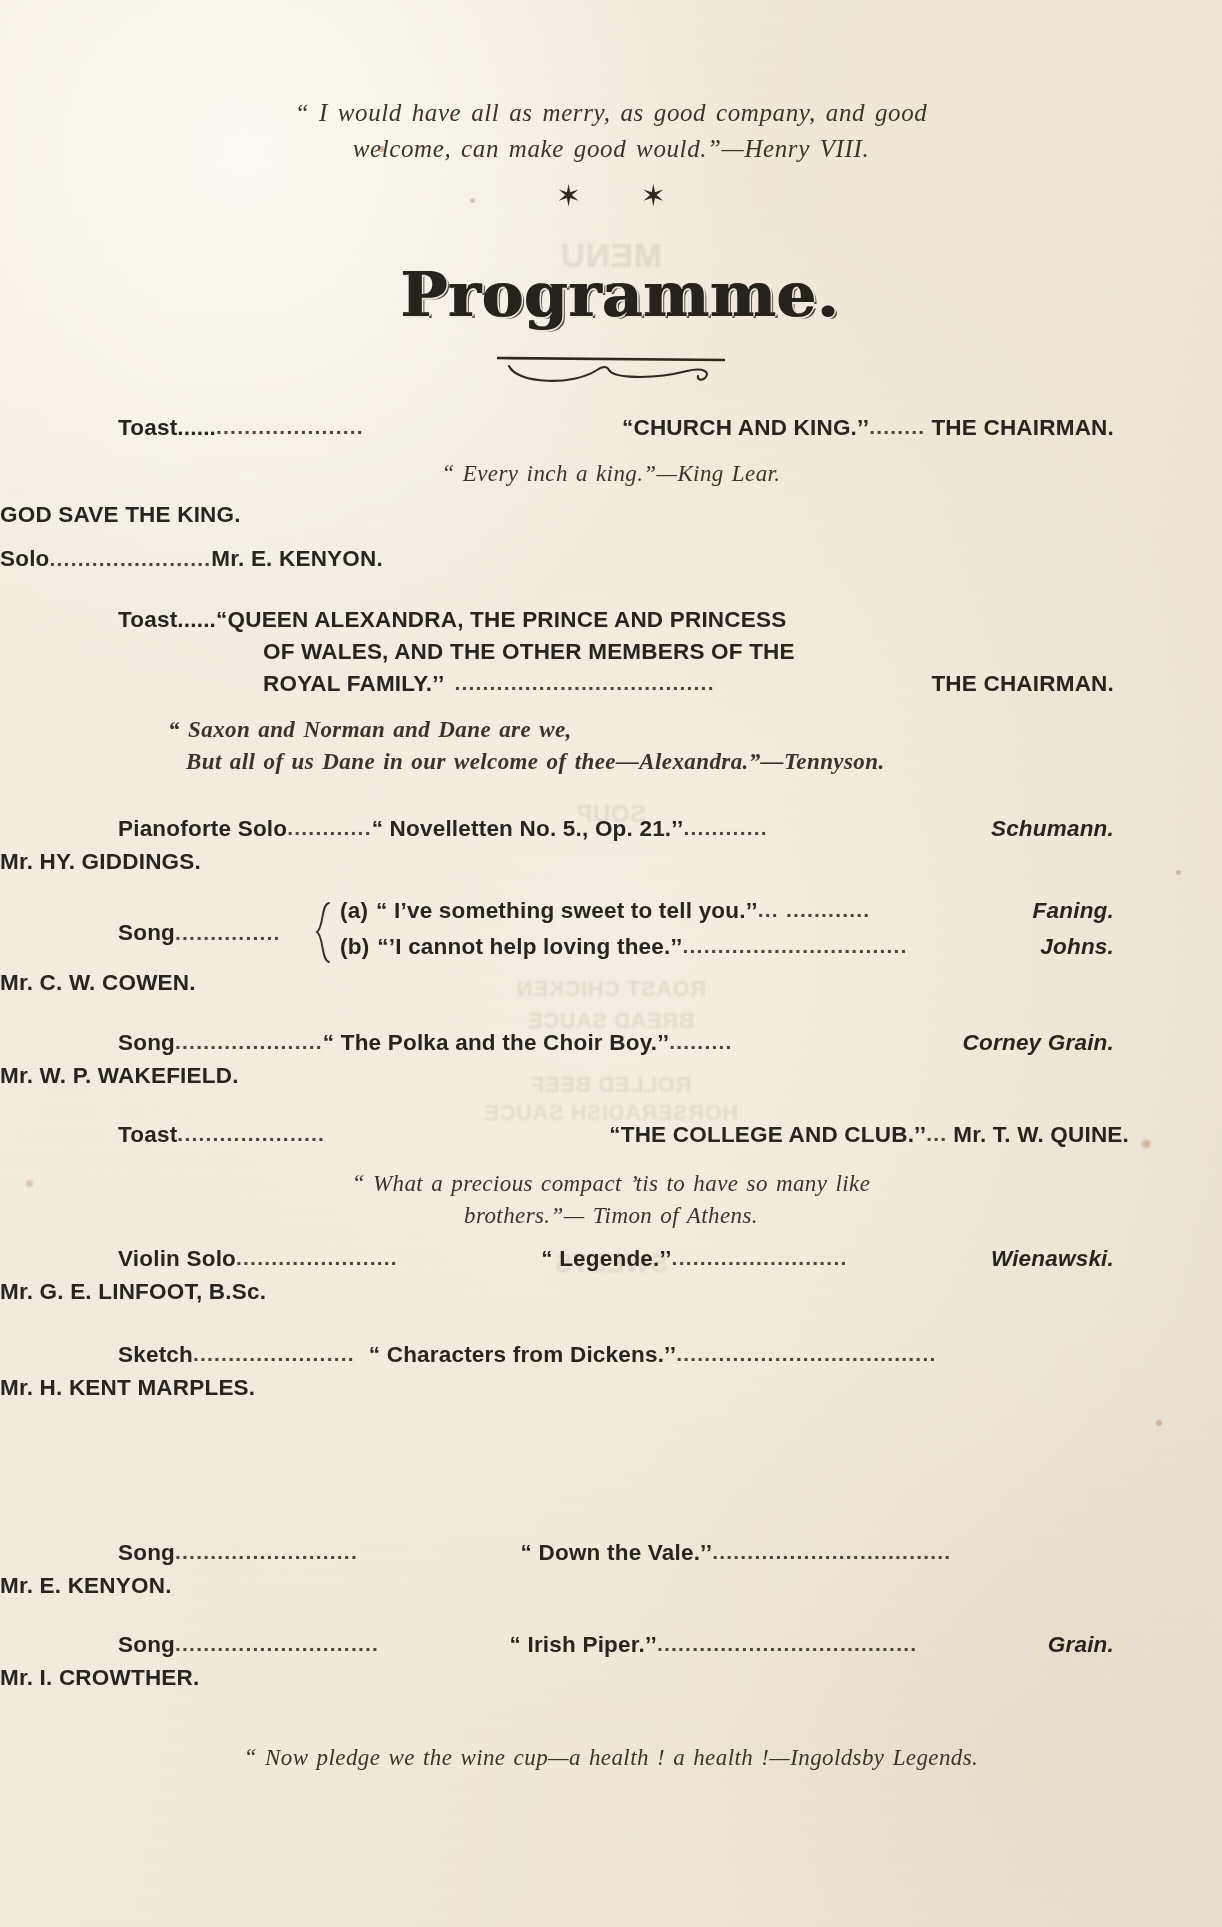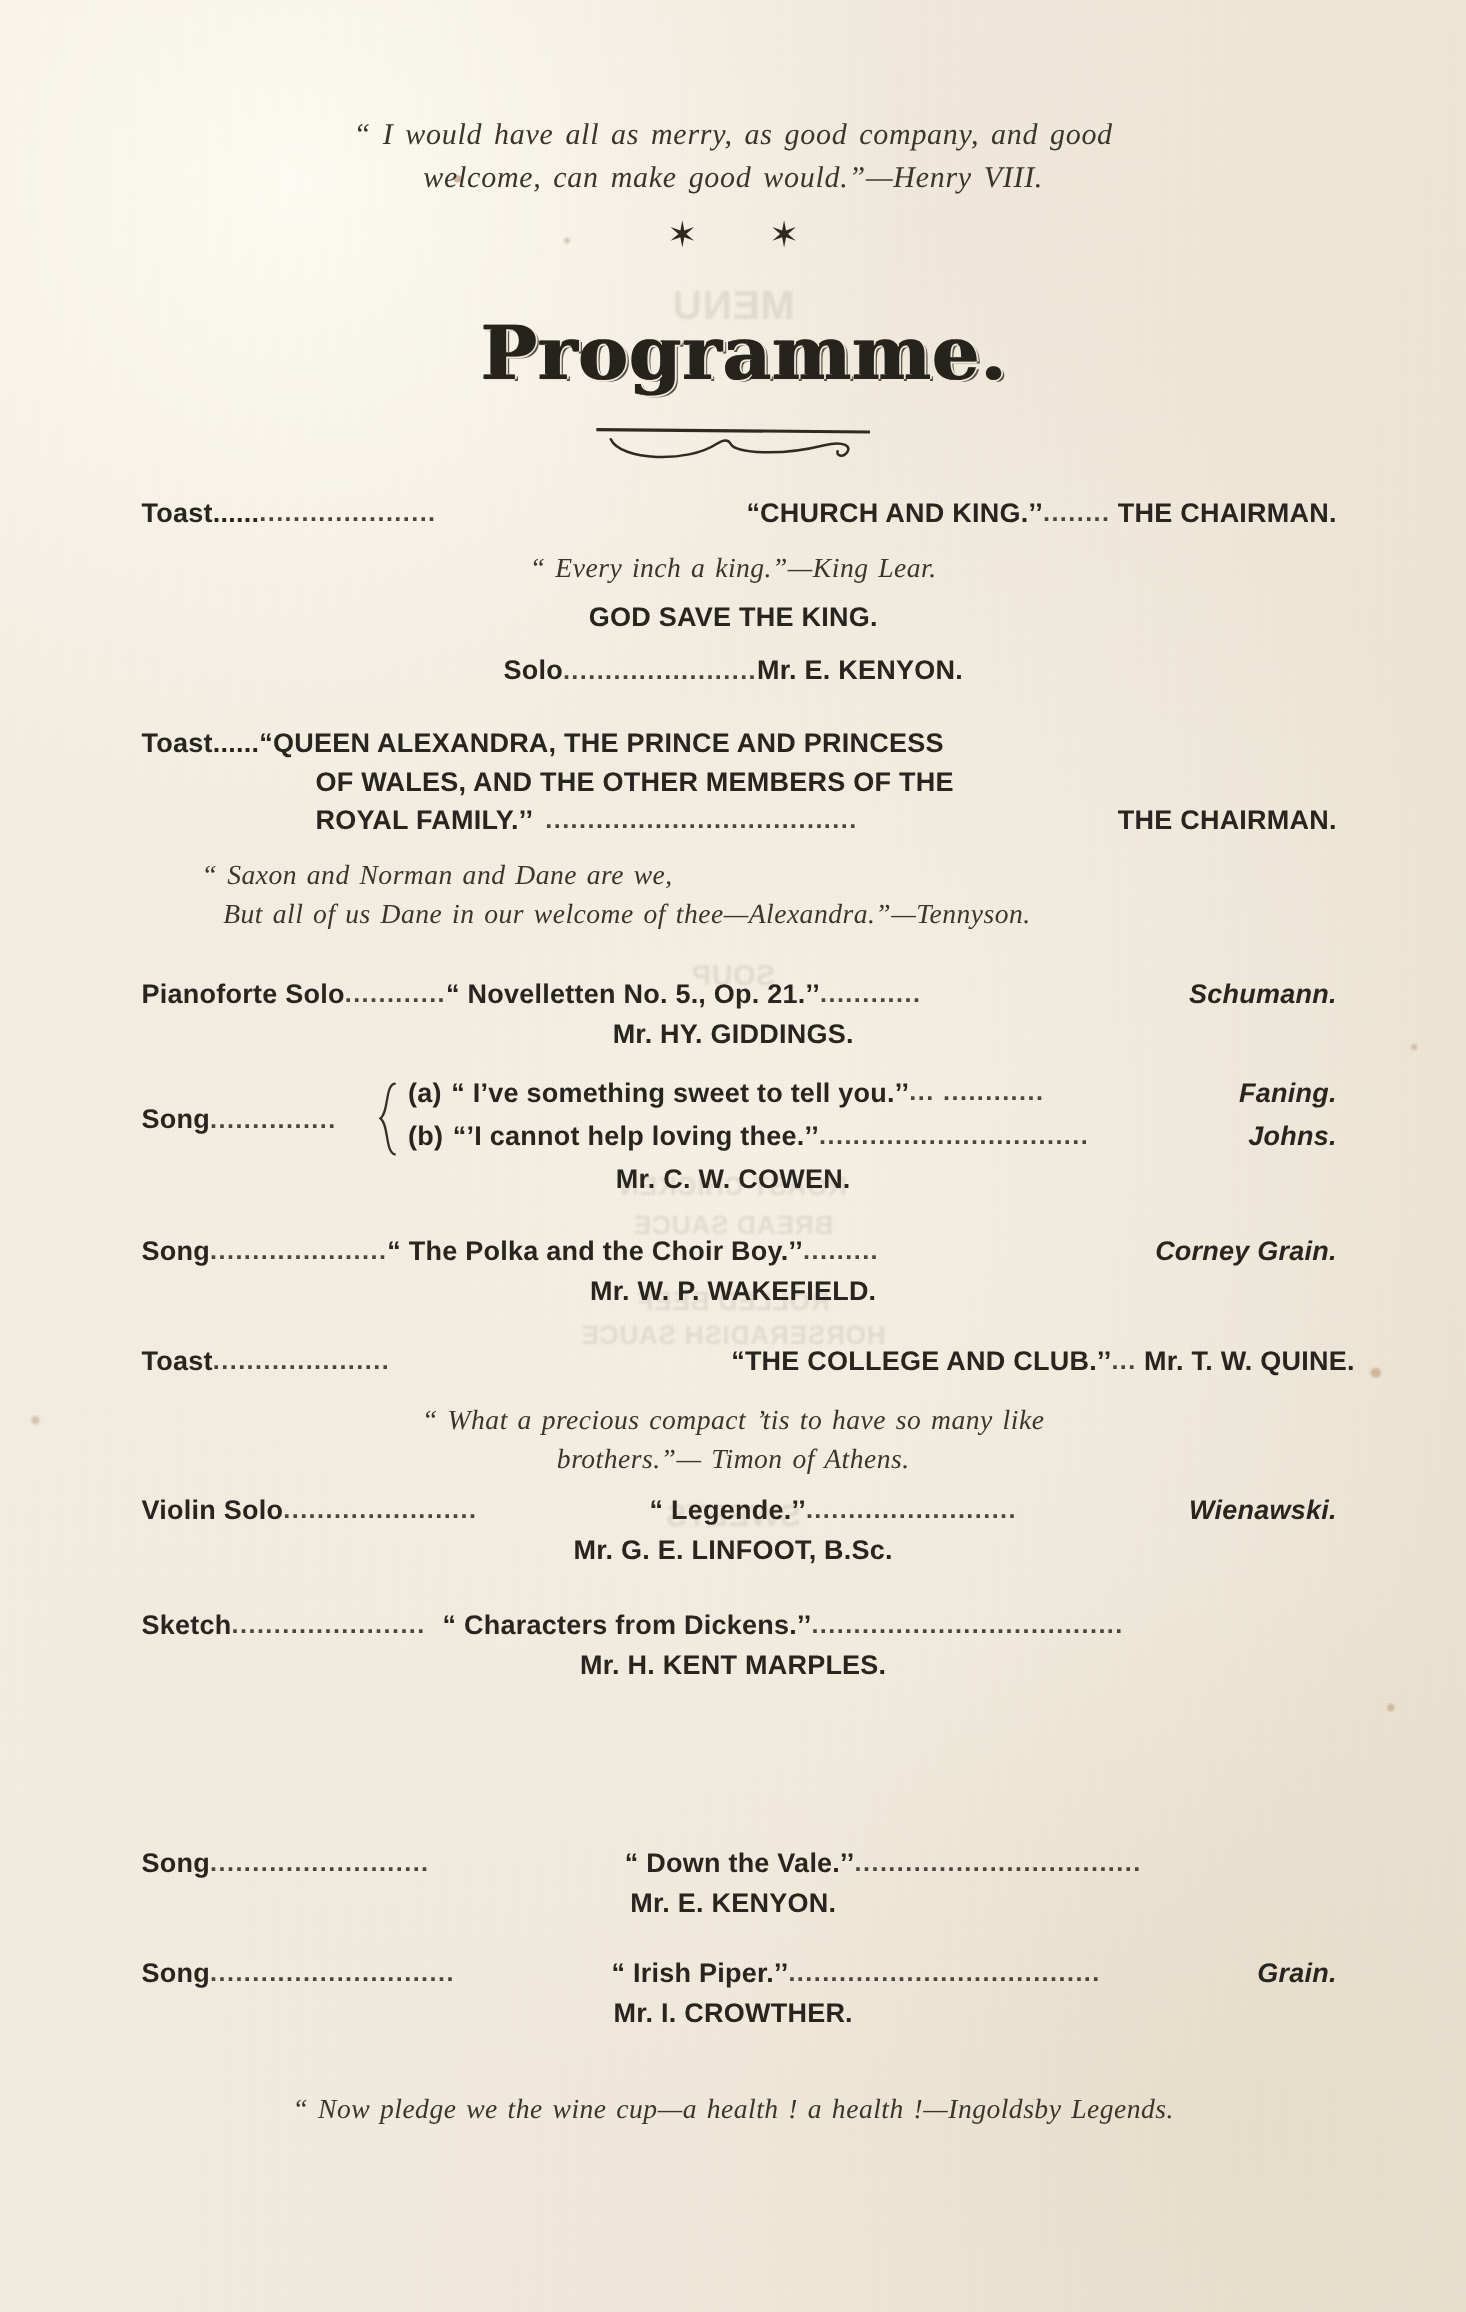--- a/index.html
+++ b/index.html
@@ -87,27 +87,27 @@
   .row{display:flex;align-items:baseline;}
   .lead{
     flex:1 1 auto;overflow:hidden;white-space:nowrap;
     color:#4a443a;font-size:21px;letter-spacing:1.2px;
     transform:translateY(-1px);
   }
   .composer{
     font-family:"Liberation Sans",sans-serif;
     font-weight:bold;font-style:italic;font-size:22.5px;color:#282520;
   }
-  .ctr{text-align:center;}
+  .ctr{text-align:left;}
   .quote{
     font-family:"Liberation Serif",serif;
     font-style:italic;font-size:23px;line-height:1.4;
     color:#3a352c;text-align:center;letter-spacing:.4px;word-spacing:2px;
   }
-  .quote.left{text-align:left;}
+  .quote.left{text-align:left;font-weight:bold;}
 </style>
 </head>
 <body>
 
 <div id="paper"></div>
 <div id="grain"></div>
 
 <div class="fox" style="left:378px;top:146px;width:7px;height:6px;background:rgba(168,104,62,.45);filter:blur(.6px);"></div>
 <div class="fox" style="left:470px;top:198px;width:5px;height:5px;background:rgba(150,100,60,.3);filter:blur(.7px);"></div>
 <div class="fox" style="left:1142px;top:1140px;width:9px;height:8px;background:rgba(170,110,65,.4);filter:blur(.8px);"></div>

